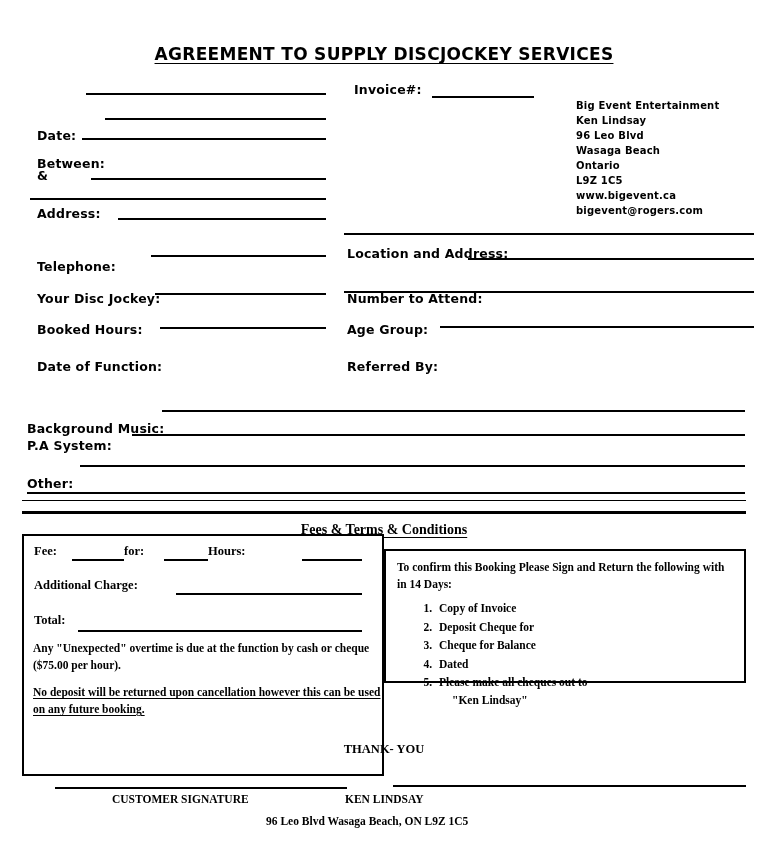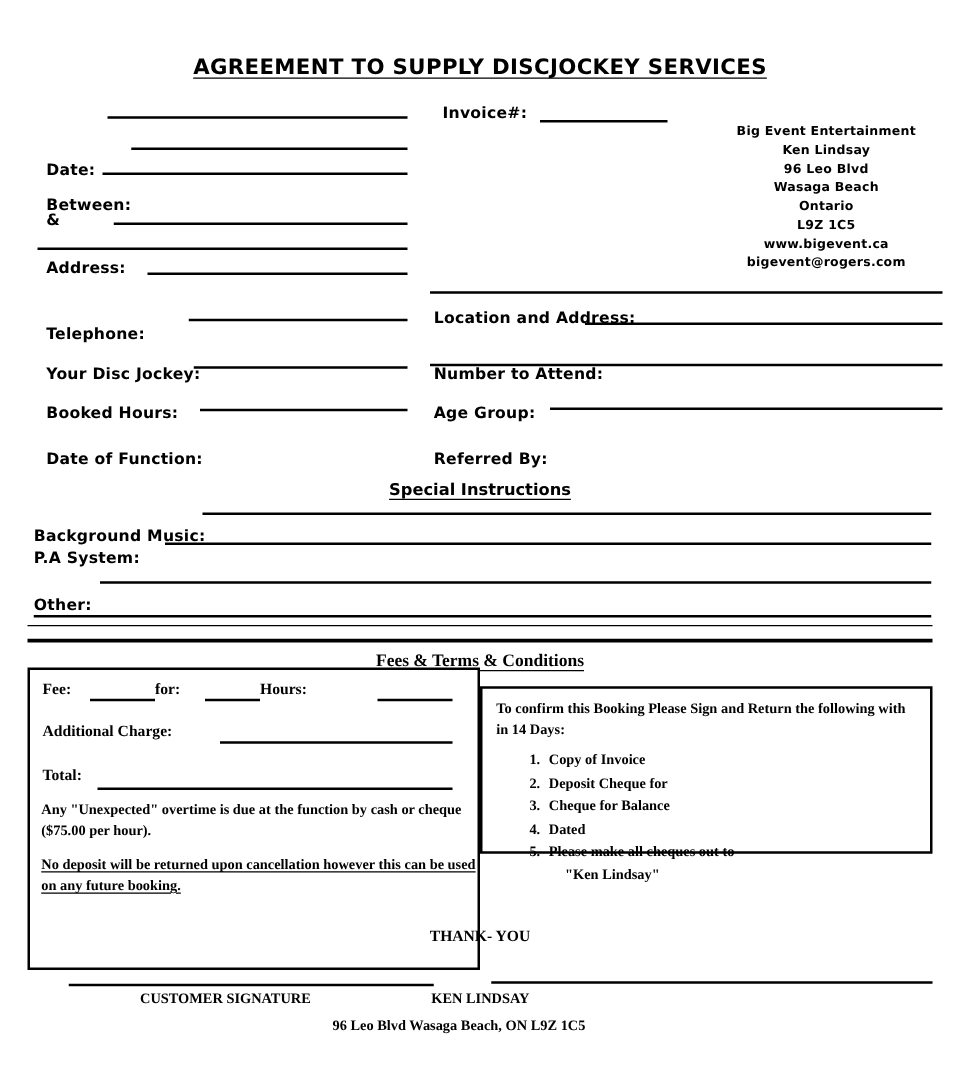--- a/index.html
+++ b/index.html
@@ -68,21 +68,21 @@
     font-weight: bold;
     font-size: 11.5px;
   }
 
   
   #company-block {
     position: absolute;
     right: 22px;
     top: 98px;
     width: 170px;
-    text-align: center;
+    text-align: left;
     line-height: 15px;
   }
   #company-block div { white-space: nowrap; }
 
   
   .section-heading {
     position: absolute;
     left: 0; right: 0;
     text-align: center;
     font-family: "DejaVu Sans", sans-serif;
@@ -171,21 +171,20 @@
   <div class="rule" style="left:468px; top:258px; width:286px;"></div>
 
   <div class="rule" style="left:344px; top:291px; width:410px;"></div>
   <div class="abs hand" style="left:347px; top:291px;">Number to Attend:</div>
 
   <div class="abs hand" style="left:347px; top:322px;">Age Group:</div>
   <div class="rule" style="left:440px; top:326px; width:314px;"></div>
 
   <div class="abs hand" style="left:347px; top:359px;">Referred By:</div>
 
-  <div class="section-heading" style="top:385px;">Special Instructions</div>
 
   <div class="rule" style="left:162px; top:410px; width:583px;"></div>
   <div class="abs hand" style="left:27px; top:421px;">Background Music:</div>
 
   <div class="rule" style="left:132px; top:434px; width:613px;"></div>
   <div class="abs hand" style="left:27px; top:438px;">P.A  System:</div>
 
   <div class="rule" style="left:80px; top:465px; width:665px;"></div>
   <div class="abs hand" style="left:27px; top:476px;">Other:</div>
   <div class="rule" style="left:27px; top:492px; width:718px;"></div>

